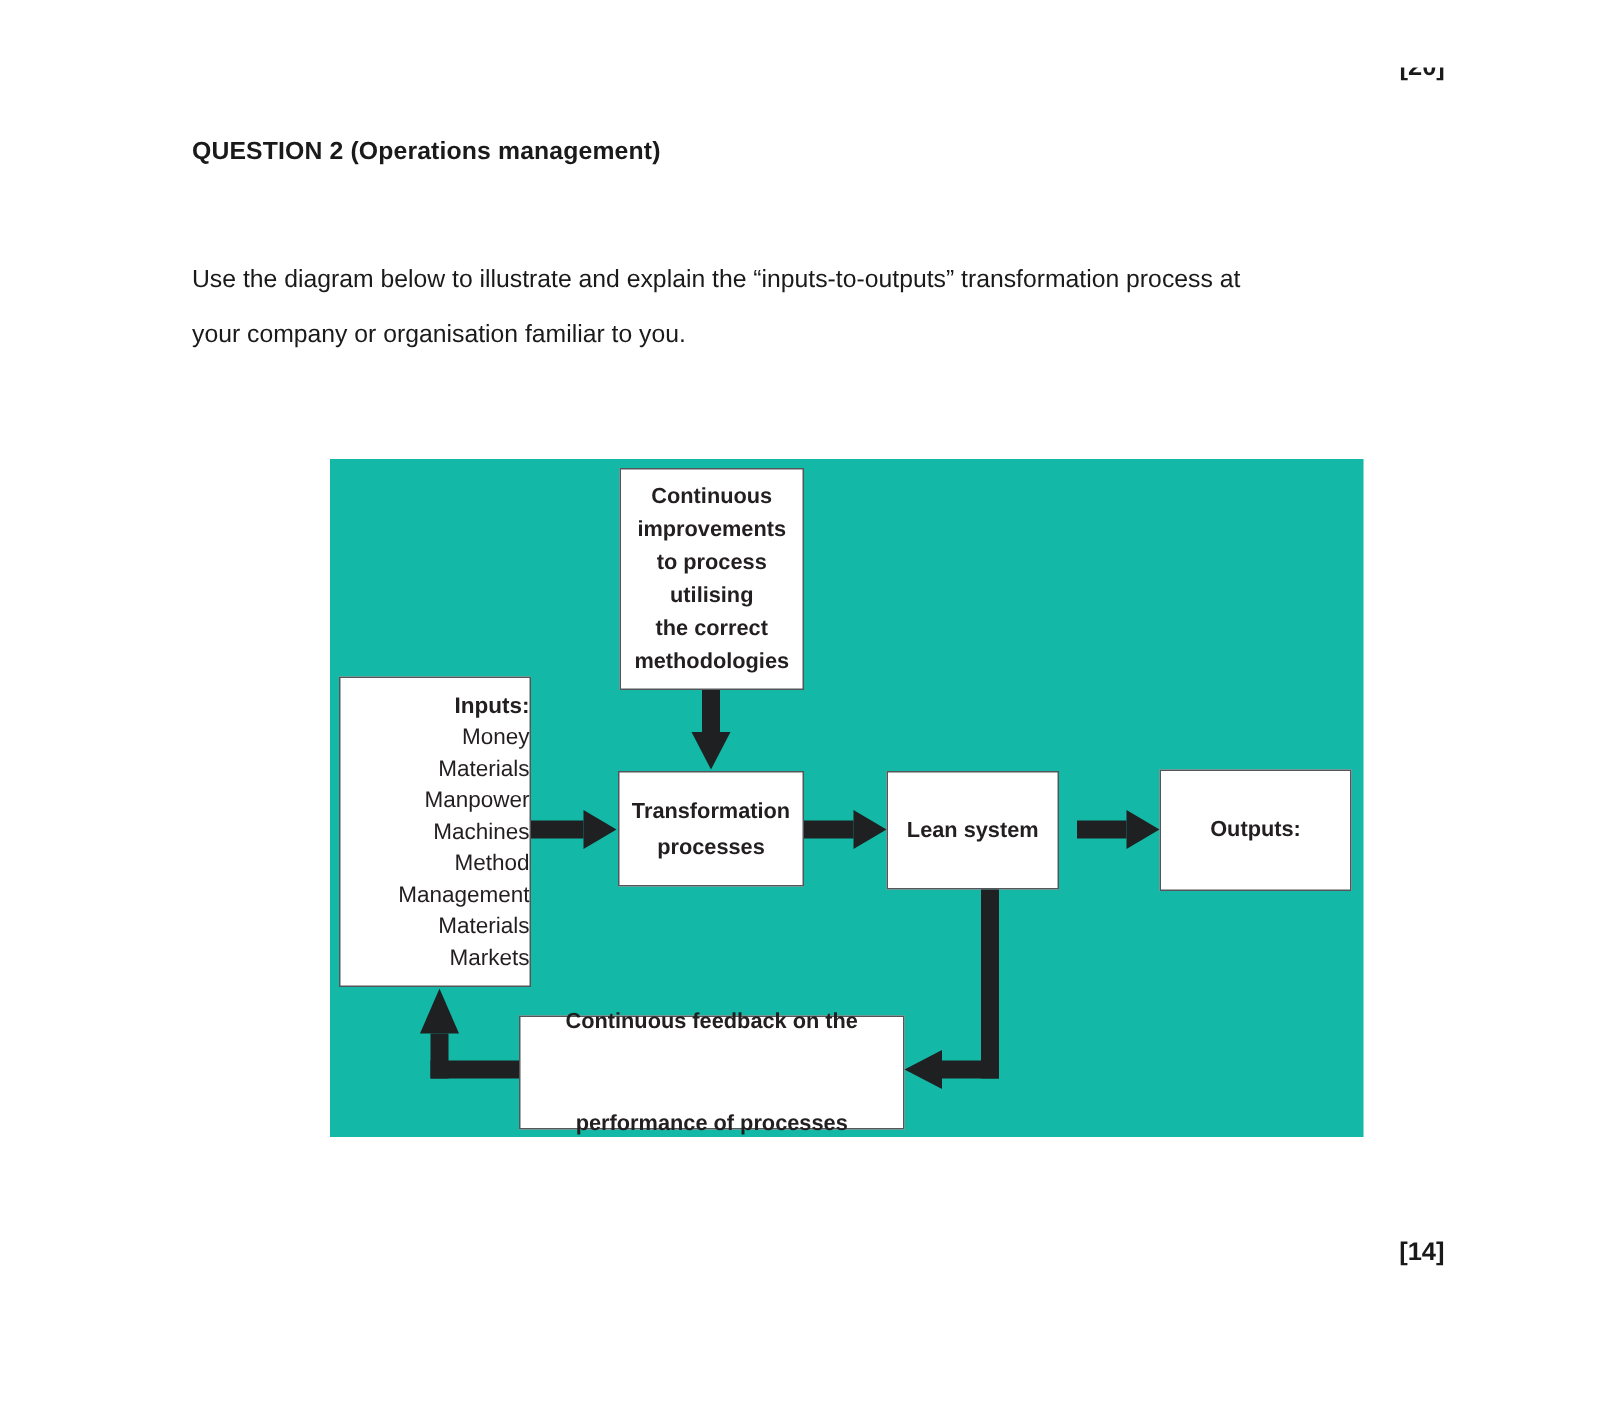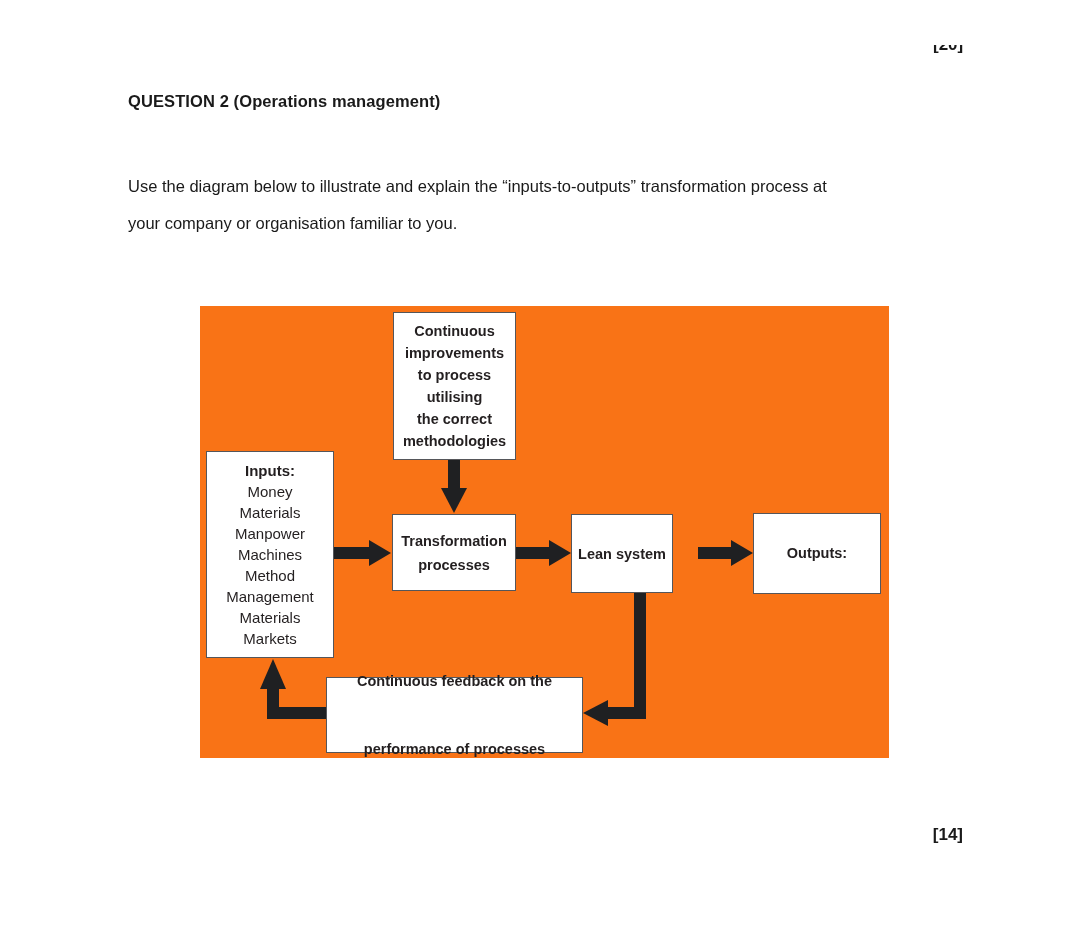--- a/index.html
+++ b/index.html
@@ -9,34 +9,34 @@
   }
   .abs{position:absolute;}
   #top-mark{left:933px;top:-10px;font-weight:bold;font-size:17px;}
   #heading{left:128px;top:47px;font-weight:bold;font-size:16.5px;letter-spacing:.1px;}
   #instruction{left:128px;top:123px;font-size:16.5px;}
   #instruction .line{height:37px;line-height:37px;}
   #marks{left:880px;top:780px;width:83px;text-align:right;font-weight:bold;font-size:17px;}
   #turn-over{left:760px;top:828px;width:198px;text-align:right;font-size:21px;letter-spacing:.5px;}
 
   
-  #diagram{left:200px;top:261px;width:689px;height:452px;background:#f97316;}
+  #diagram{left:220px;top:261px;width:689px;height:452px;background:#14b8a6;}
   .dbox{
     position:absolute;box-sizing:border-box;background:#ffffff;
     border:1.5px solid #55565a;display:flex;flex-direction:column;
     justify-content:center;text-align:center;color:#231f20;
   }
   .bold{font-weight:bold;}
   #box-improvements{left:193px;top:6px;width:123px;height:148px;font-weight:bold;font-size:14.5px;}
   #box-improvements div{line-height:22px;}
-  #box-inputs{left:6px;top:145px;width:128px;height:207px;font-size:15px;}
+  #box-inputs{left:6px;top:145px;width:128px;height:207px;font-size:15px;text-align:right;}
   #box-inputs div{line-height:21px;}
   #box-transformation{left:192px;top:208px;width:124px;height:77px;font-weight:bold;font-size:14.5px;}
   #box-transformation div{line-height:24px;}
-  #box-lean{left:371px;top:208px;width:102px;height:79px;font-weight:bold;font-size:14.5px;line-height:24px;}
+  #box-lean{left:371px;top:208px;width:115px;height:79px;font-weight:bold;font-size:14.5px;line-height:24px;}
   #box-outputs{left:553px;top:207px;width:128px;height:81px;font-size:14.5px;}
   #box-outputs div{line-height:21px;}
   #box-feedback{left:126px;top:371px;width:257px;height:76px;font-weight:bold;font-size:14.5px;gap:44px;}
   #box-feedback div{line-height:24px;}
 
   .bar{position:absolute;background:#1f2022;}
   .head{position:absolute;width:0;height:0;}
   .head-down{border-left:13px solid transparent;border-right:13px solid transparent;border-top:25px solid #1f2022;}
   .head-right{border-top:13px solid transparent;border-bottom:13px solid transparent;border-left:22px solid #1f2022;}
   .head-left{border-top:13px solid transparent;border-bottom:13px solid transparent;border-right:25px solid #1f2022;}

